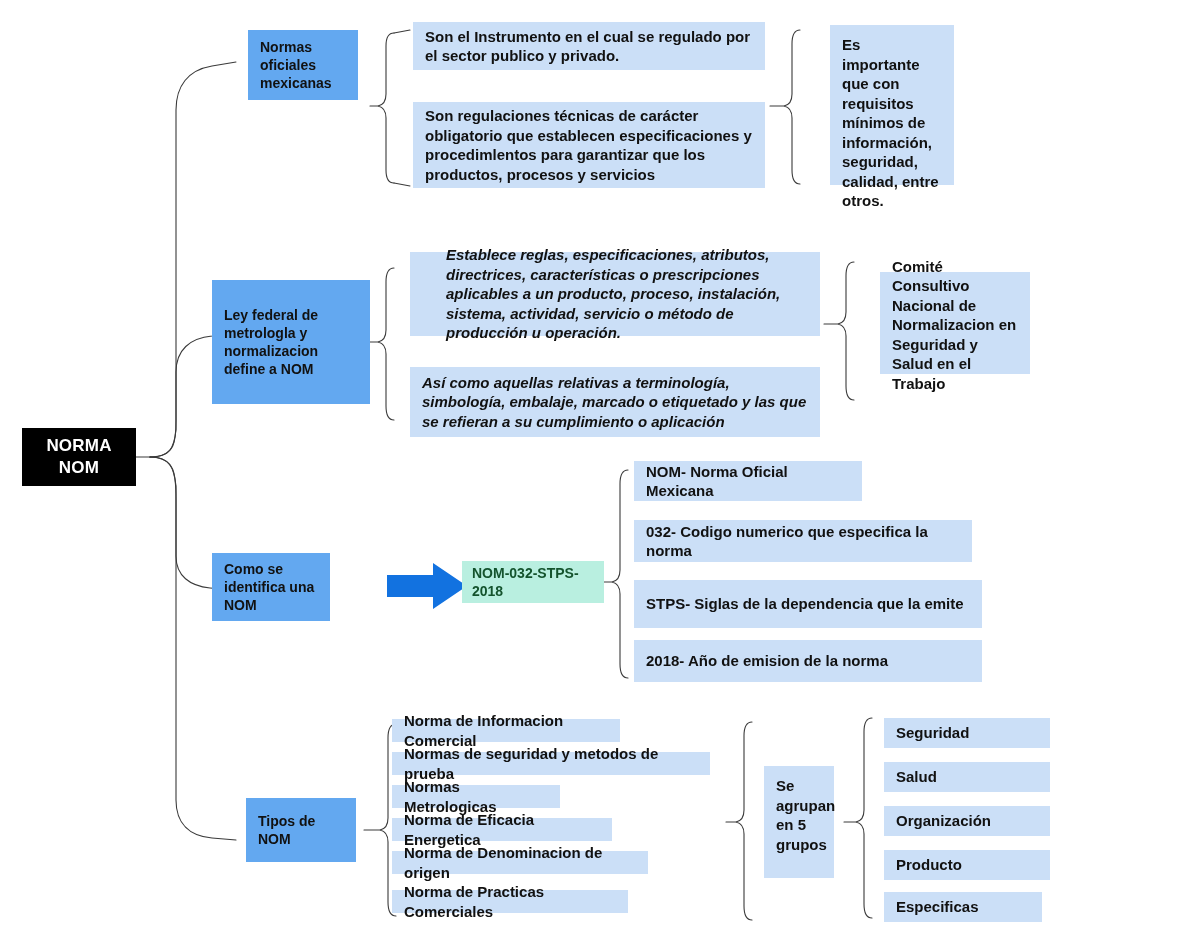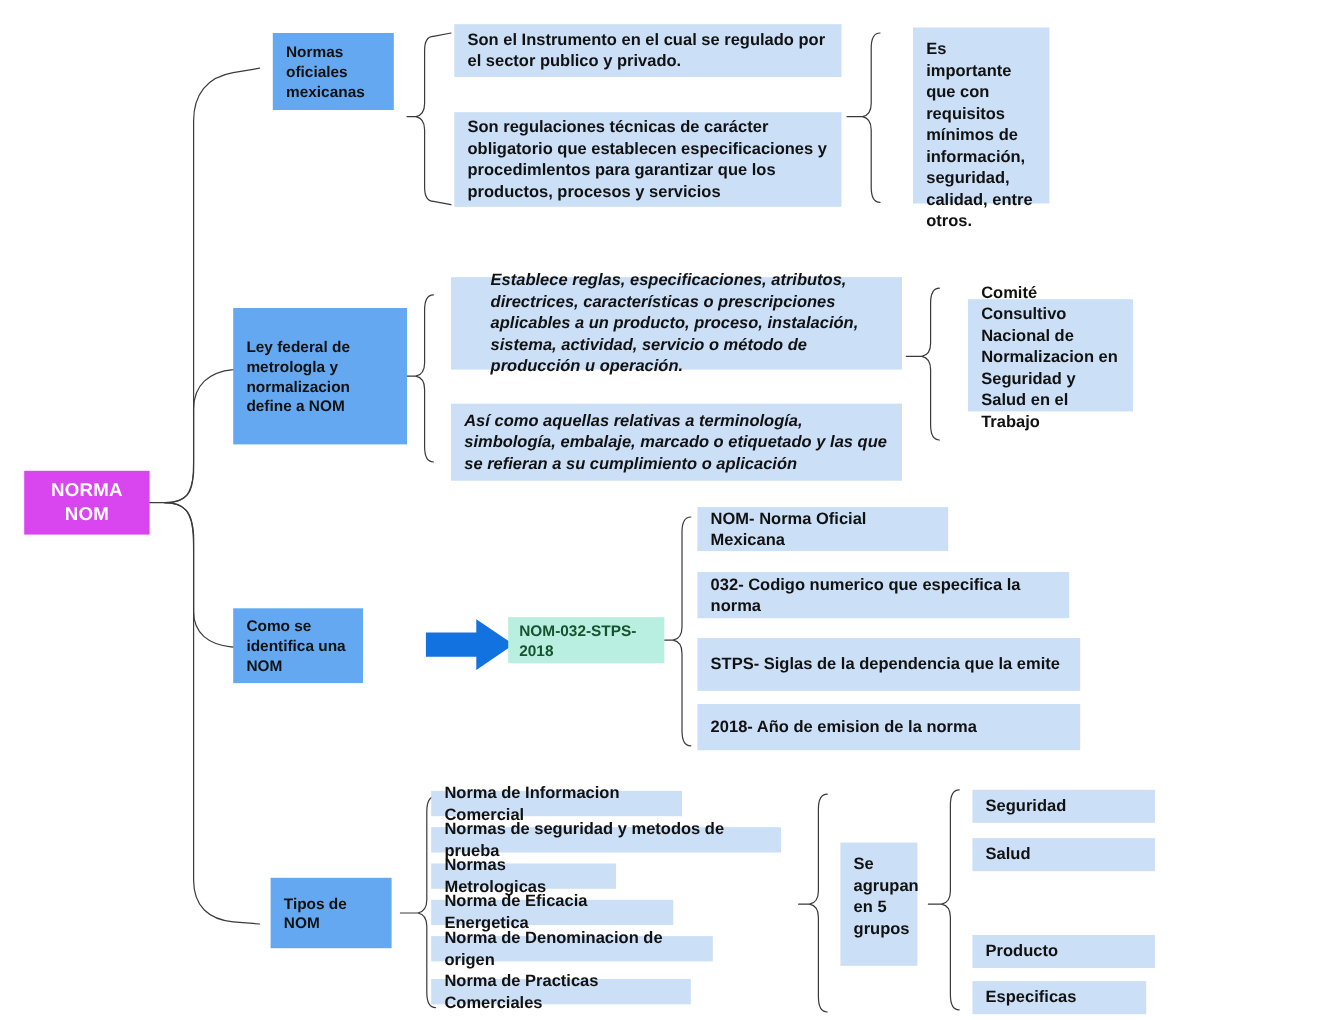--- a/index.html
+++ b/index.html
@@ -6,21 +6,21 @@
   body{width:1200px;height:927px;position:relative;overflow:hidden;
        font-family:"Liberation Sans","DejaVu Sans",sans-serif;
        -webkit-font-smoothing:antialiased;}
   #canvas{position:absolute;left:0;top:0;width:1200px;height:927px;}
   svg.links{position:absolute;left:0;top:0;width:1200px;height:927px;pointer-events:none;}
   .node{position:absolute;box-sizing:border-box;display:flex;align-items:center;
         line-height:1.30;}
   .node span{display:block;width:100%;}
 
   
-  .root{background:#d946ef;color:#ffffff;font-weight:bold;font-size:17px;
+  .root{background:#000000;color:#ffffff;font-weight:bold;font-size:17px;
         text-align:center;justify-content:center;letter-spacing:.2px;}
   .root span{text-align:center;}
 
   
   .l1{background:#63A8F0;color:#111111;font-weight:bold;font-size:14px;padding:0 12px;}
 
   
   .leaf{background:#CBDFF7;color:#111111;font-weight:bold;font-size:15px;padding:6px 12px;}
   .leaf.ital{font-style:italic;}
 
@@ -167,20 +167,23 @@
   <div class="node leaf" style="left:764px;top:766px;width:70px;height:112px;align-items:flex-start;padding-top:10px;">
     <span>Se agrupan en 5 grupos</span>
   </div>
 
   <div class="node leaf" style="left:884px;top:718px;width:166px;height:30px;">
     <span>Seguridad</span>
   </div>
   <div class="node leaf" style="left:884px;top:762px;width:166px;height:30px;">
     <span>Salud</span>
   </div>
+  <div class="node leaf" style="left:884px;top:806px;width:166px;height:30px;">
+    <span>Organización</span>
+  </div>
   <div class="node leaf" style="left:884px;top:850px;width:166px;height:30px;">
     <span>Producto</span>
   </div>
   <div class="node leaf" style="left:884px;top:892px;width:158px;height:30px;">
     <span>Especificas</span>
   </div>
 
 </div>
 
 </body></html>

